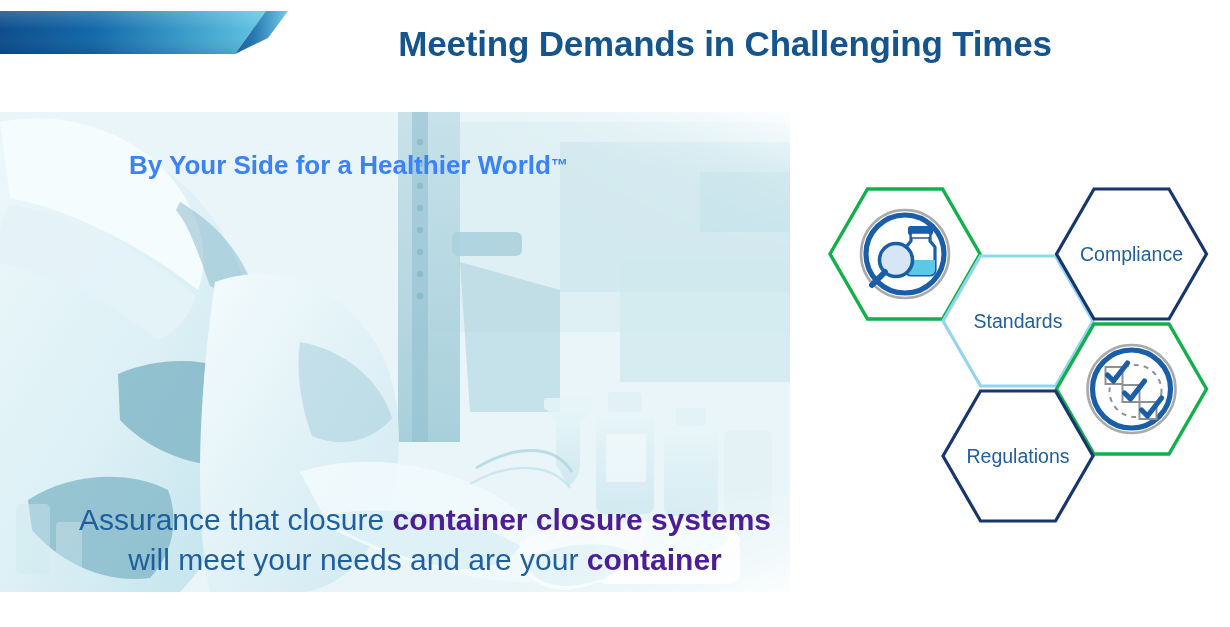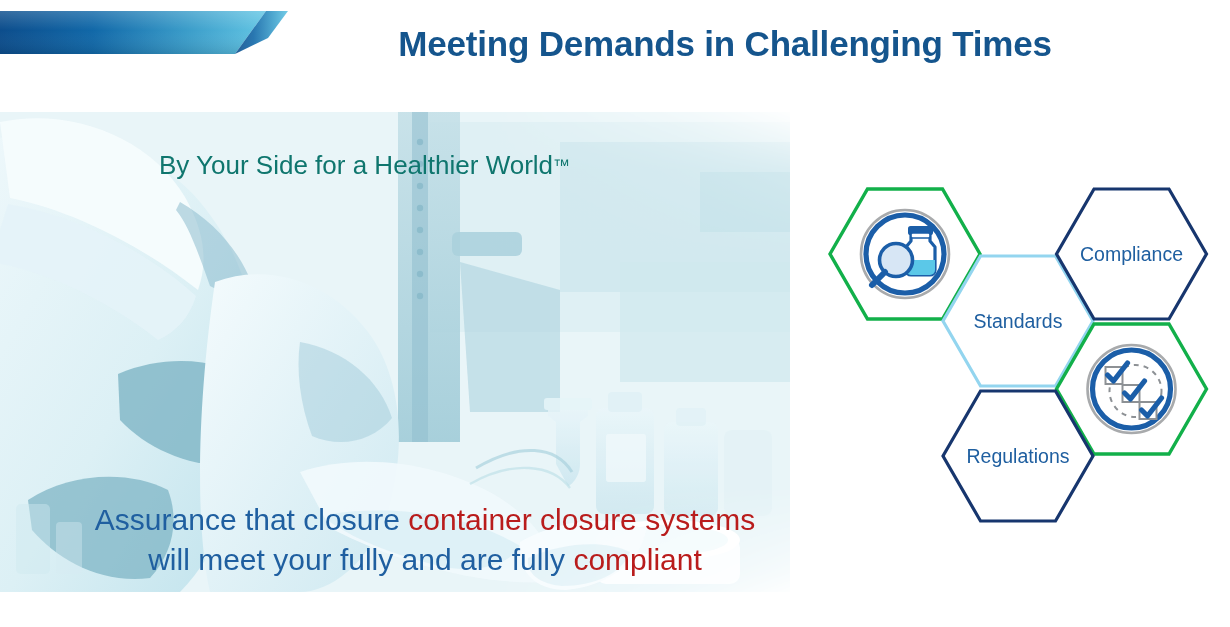--- a/index.html
+++ b/index.html
@@ -62,46 +62,46 @@
     height: 480px;
     overflow: hidden;
   }
   .photo-layer svg {
     display: block;
   }
 
   
   .tagline {
     position: absolute;
-    left: 159px;
+    left: 129px;
     top: 150px;
     font-size: 26px;
-    font-weight: normal;
-    color: #0f766e;
+    font-weight: bold;
+    color: #3b82f6;
     white-space: nowrap;
   }
   .tagline .tm {
     font-size: 17px;
     vertical-align: 3px;
   }
 
   
   .statement {
     position: absolute;
     left: 0px;
     top: 500px;
     width: 850px;
     text-align: center;
     font-size: 30px;
     color: #1f5fa0;
     line-height: 1.32;
   }
   .statement b {
-    color: #b91c1c;
-    font-weight: normal;
+    color: #4c1d95;
+    font-weight: bold;
   }
 
   
   .hex-cluster {
     position: absolute;
     left: 830px;
     top: 185px;
     width: 400px;
     height: 330px;
   }
@@ -278,21 +278,21 @@
 
   <div class="tagline">
     <span>By Your Side for a Healthier World</span><span class="tm">™</span>
   </div>
 
   <div class="statement">
     <div>
       <span>Assurance that closure </span><b>container closure systems</b>
     </div>
     <div>
-      <span>will meet your fully and are fully </span><b>compliant</b>
+      <span>will meet your needs and are your </span><b>container</b>
     </div>
   </div>
 
   <div class="hex-cluster">
     <svg width="400" height="330" viewBox="0 0 400 330" aria-hidden="false">
       <defs>
 
         <g id="hexdef"></g>
       </defs>
 

